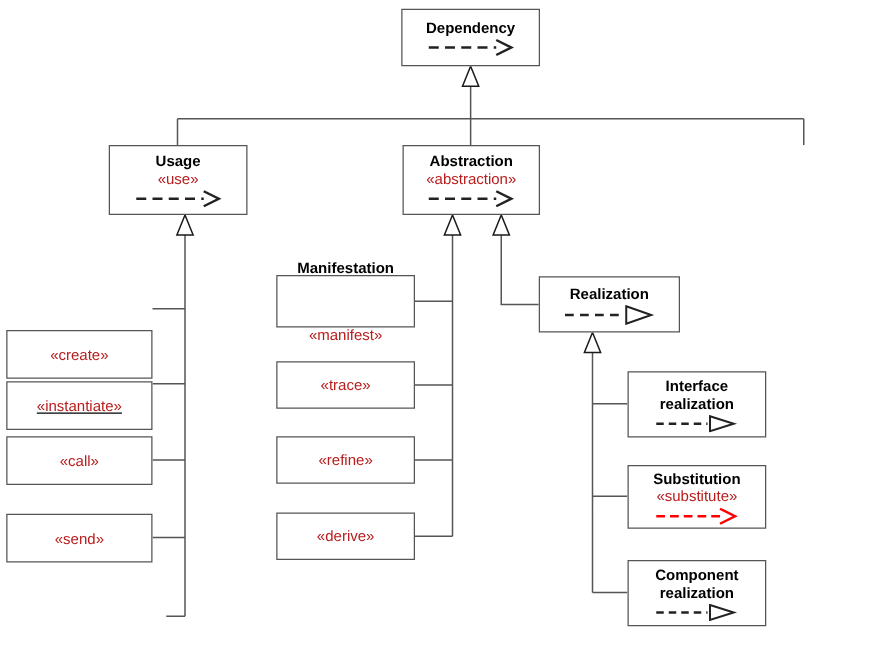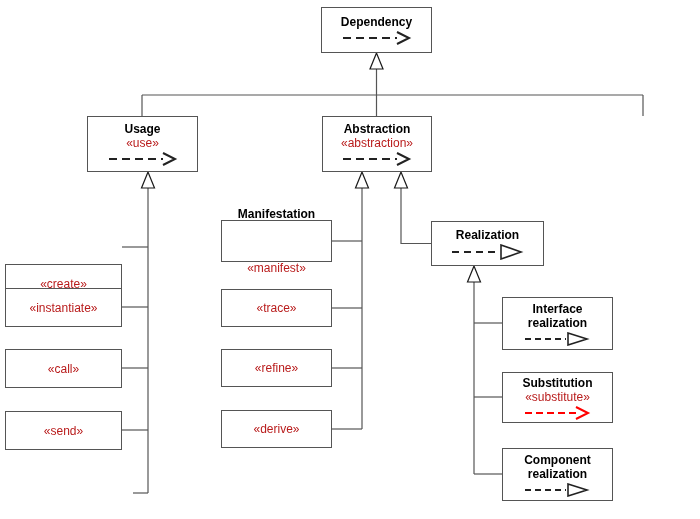--- a/index.html
+++ b/index.html
@@ -152,21 +152,21 @@
         <polyline points="57,1 69,7 57,13" fill="none" stroke="#222222" stroke-width="2"></polyline>
       </svg>
     </div>
   </div>
 
 
   <div class="uml-box" style="left:5px; top:228px; width:117px; height:39px;margin-top:36px;">
     <div class="box-stereo">«create»</div>
   </div>
 
-  <div class="uml-box" style="left:5px; top:288px; width:117px; height:39px;">
+  <div class="uml-box" style="left:5px; top:305px; width:117px; height:39px;text-decoration:underline;">
     <div class="box-stereo">«instantiate»</div>
   </div>
 
   <div class="uml-box" style="left:5px; top:349px; width:117px; height:39px;">
     <div class="box-stereo">«call»</div>
   </div>
 
   <div class="uml-box" style="left:5px; top:411px; width:117px; height:39px;">
     <div class="box-stereo">«send»</div>
   </div>

